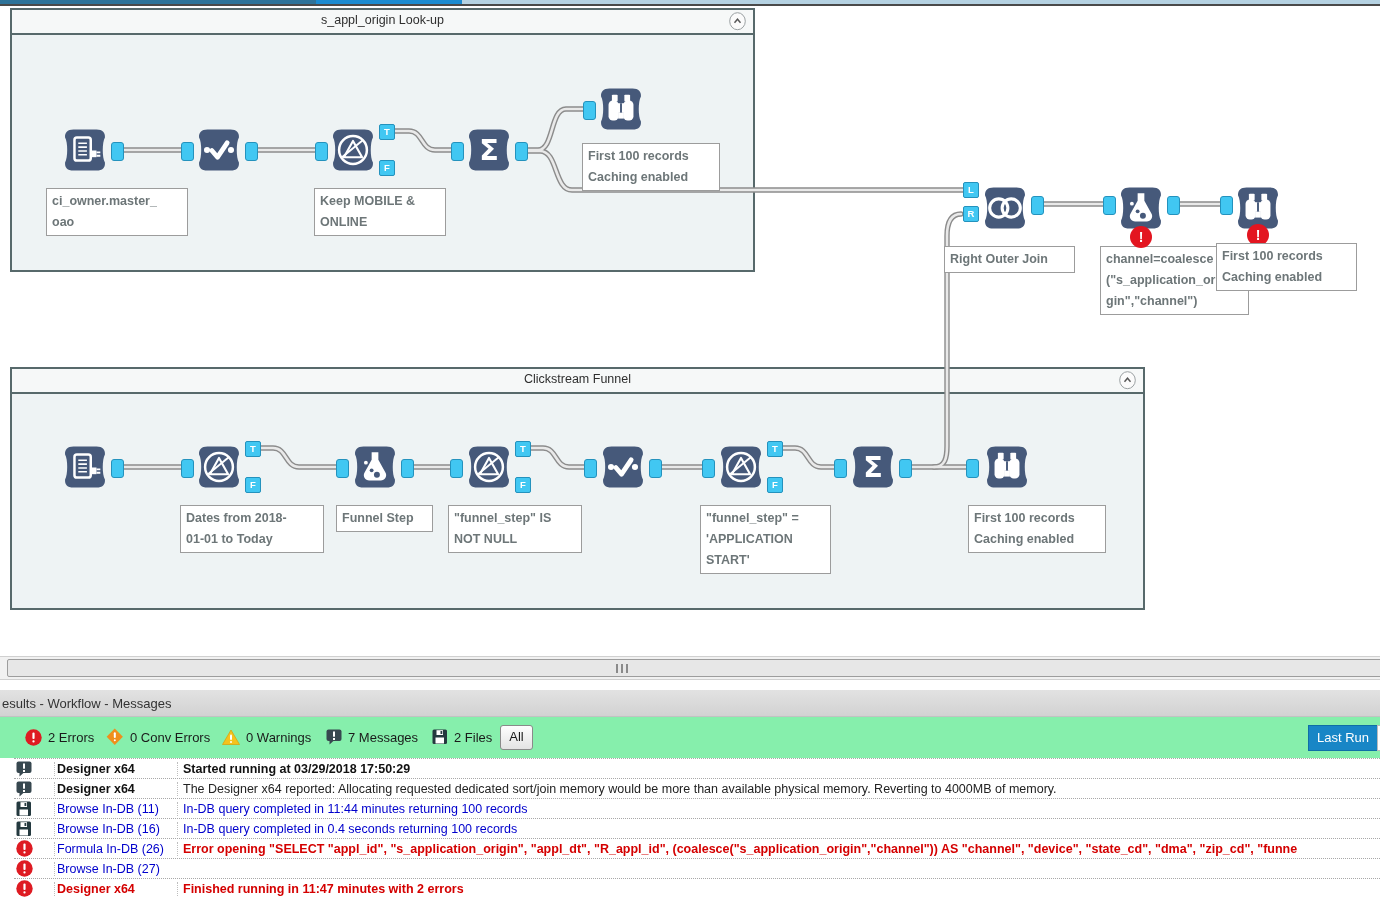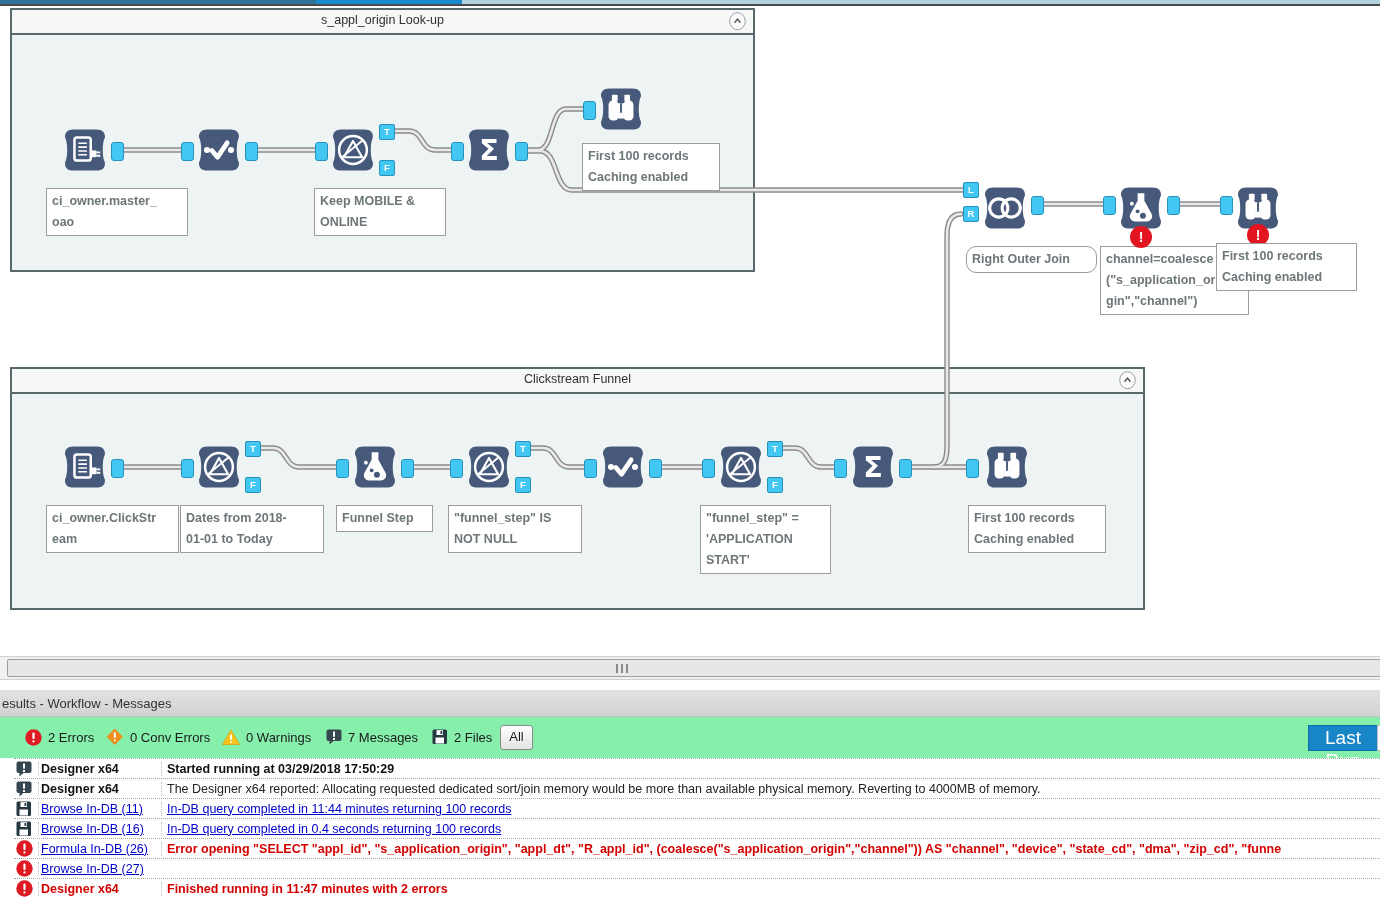--- a/index.html
+++ b/index.html
@@ -41,32 +41,32 @@
   .grip i{display:block;width:2px;height:9px;background:#8a8a8a;}
 
   
   .rheader{position:absolute;left:0;top:690px;width:1380px;height:27px;background:linear-gradient(#e2e2e2,#d2d2d2);
       color:#333;font-size:13px;line-height:27px;padding-left:2px;box-sizing:border-box;border-bottom:1px solid #c2c2c2;}
   .rtoolbar{position:absolute;left:0;top:717px;width:1380px;height:41px;background:#86efac;padding-left:31px;}
   .titem{position:absolute;top:9px;height:22px;display:flex;align-items:center;gap:6px;font-size:13px;color:#1a1a1a;cursor:pointer;}
   .btn-all{position:absolute;left:500px;top:8px;width:31px;height:23px;border:1px solid #8a8a8a;border-radius:3px;
       background:linear-gradient(#fefefe,#e3e3e3);font-size:13px;color:#1a1a1a;text-align:center;line-height:22px;cursor:pointer;}
   .btn-lastrun{position:absolute;left:1308px;top:8px;width:68px;height:24px;background:#1886c6;border:1px solid #0f6ea6;
-      color:#fff;font-size:19px;text-align:center;line-height:23px;cursor:pointer;}
+      color:#fff;font-size:13px;text-align:center;line-height:23px;cursor:pointer;}
   .btn-sliver{position:absolute;left:1377px;top:8px;width:4px;height:24px;background:#fdfdfd;border:1px solid #bbb;}
 
   
   .rows{position:absolute;left:14px;top:758px;width:1366px;border-top:1px dotted #a8a8a8;}
   .mrow{position:relative;height:19px;border-bottom:1px dotted #a8a8a8;font-size:12.5px;display:flex;align-items:center;cursor:default;}
   .mrow .ric{width:22px;padding-left:2px;flex:none;display:flex;align-items:center;}
-  .mrow .src{width:120px;flex:none;padding-left:2px;border-left:1px dotted #bdbdbd;white-space:nowrap;overflow:hidden;}
+  .mrow .src{width:120px;flex:none;padding-left:2px;border-left:1px dotted #bdbdbd;white-space:nowrap;overflow:hidden;margin-left:16px;}
   .mrow .msg{flex:1;padding-left:5px;border-left:1px dotted #bdbdbd;white-space:nowrap;overflow:hidden;}
   .t-bold{font-weight:bold;color:#111;}
   .t-norm{color:#222;}
-  .t-link{color:#0000cc;text-decoration:underline;cursor:pointer;}
+  .t-link{color:#0000cc;cursor:pointer;}
   .t-err{color:#d40000;font-weight:bold;}
 </style>
 </head>
 <body>
 
 <svg width="0" height="0" style="position:absolute">
   <defs>
     <path id="barrel" d="M12 2.5 H36 C42.5 2.5 45.2 5.8 44.8 11 C41.8 16 41.8 32 44.8 37 C45.2 42.2 42.5 45.5 36 45.5 H12 C5.5 45.5 2.8 42.2 3.2 37 C6.2 32 6.2 16 3.2 11 C2.8 5.8 5.5 2.5 12 2.5 Z" fill="#46597a"></path>
     <g id="g-input">
       <rect x="13" y="11" width="17" height="24" rx="2.5" fill="none" stroke="#fff" stroke-width="2.6"></rect>
@@ -330,28 +330,26 @@
         <use href="#g-browse"></use>
       </svg>
     </div>
 
   <div class="ann" style="left:314px;top:188px;width:120px;height:42px;">Keep MOBILE &amp;
 ONLINE</div>
   <div class="ann" style="left:46px;top:188px;width:130px;height:42px;">ci_owner.master_
 oao</div>
   <div class="ann" style="left:582px;top:143px;width:126px;height:42px;">First 100 records
 Caching enabled</div>
-  <div class="ann" style="left:966px;top:246px;width:119px;height:21px;border-radius:10px;">Right Outer Join</div>
+  <div class="ann" style="left:944px;top:246px;width:119px;height:21px;">Right Outer Join</div>
   <div class="ann" style="left:1100px;top:246px;width:137px;height:63px;">channel=coalesce
 ("s_application_ori
 gin","channel")</div>
   <div class="ann over" style="left:1216px;top:243px;width:129px;height:42px;">First 100 records
 Caching enabled</div>
-  <div class="ann" style="left:46px;top:505px;width:121px;height:42px;">ci_owner.ClickStr
-eam</div>
   <div class="ann" style="left:180px;top:505px;width:132px;height:42px;">Dates from 2018-
 01-01 to Today</div>
   <div class="ann" style="left:336px;top:505px;width:85px;height:21px;">Funnel Step</div>
   <div class="ann" style="left:448px;top:505px;width:122px;height:42px;">"funnel_step" IS
 NOT NULL</div>
   <div class="ann" style="left:700px;top:505px;width:119px;height:63px;">"funnel_step" =
 'APPLICATION
 START'</div>
   <div class="ann" style="left:968px;top:505px;width:126px;height:42px;">First 100 records
 Caching enabled</div>

